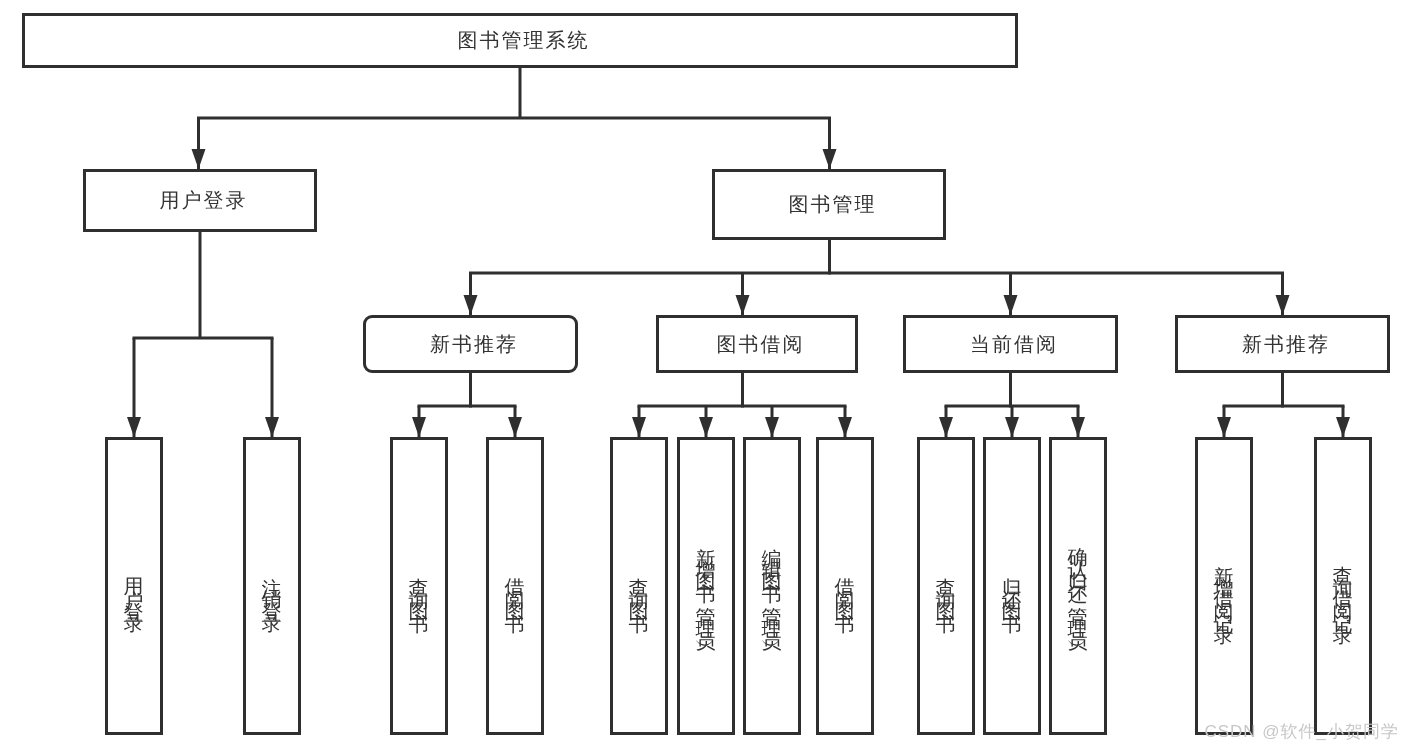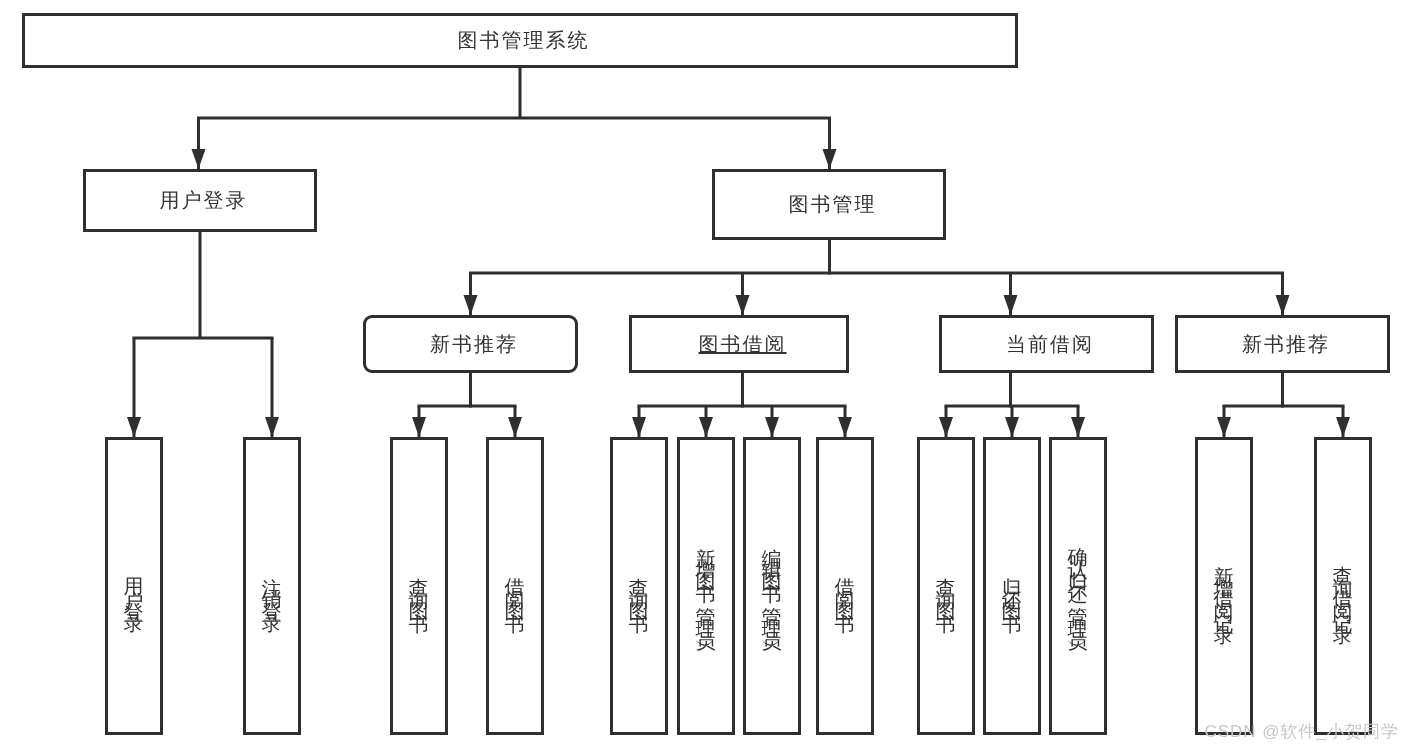--- a/index.html
+++ b/index.html
@@ -111,22 +111,22 @@
       </g>
     </g>
   </svg>
 
   <div class="box hbox" style="left:22px; top:13px; width:996px; height:55px;">图书管理系统</div>
 
   <div class="box hbox" style="left:83px; top:169px; width:234px; height:63px;">用户登录</div>
   <div class="box hbox" style="left:712px; top:169px; width:234px; height:71px;">图书管理</div>
 
   <div class="box hbox" style="left:363px; top:315px; width:215px; height:58px;border-radius:9px;">新书推荐</div>
-  <div class="box hbox" style="left:629px; top:315px; width:220px; height:58px;text-decoration:underline;">图书借阅</div>
-  <div class="box hbox" style="left:903px; top:315px; width:215px; height:58px;margin-left:36px;">当前借阅</div>
+  <div class="box hbox" style="left:656px; top:315px; width:202px; height:58px;">图书借阅</div>
+  <div class="box hbox" style="left:903px; top:315px; width:215px; height:58px;">当前借阅</div>
   <div class="box hbox" style="left:1175px; top:315px; width:215px; height:58px;">新书推荐</div>
 
   <div class="box vbox" style="left:105px; top:437px; width:58px; height:298px;">用户登录</div>
   <div class="box vbox" style="left:243px; top:437px; width:58px; height:298px;">注销登录</div>
 
   <div class="box vbox" style="left:390px; top:437px; width:58px; height:298px;">查询图书</div>
   <div class="box vbox" style="left:486px; top:437px; width:58px; height:298px;">借阅图书</div>
 
   <div class="box vbox" style="left:610px; top:437px; width:58px; height:298px;">查询图书</div>
   <div class="box vbox" style="left:677px; top:437px; width:58px; height:298px;">新增图书（管理员）</div>

